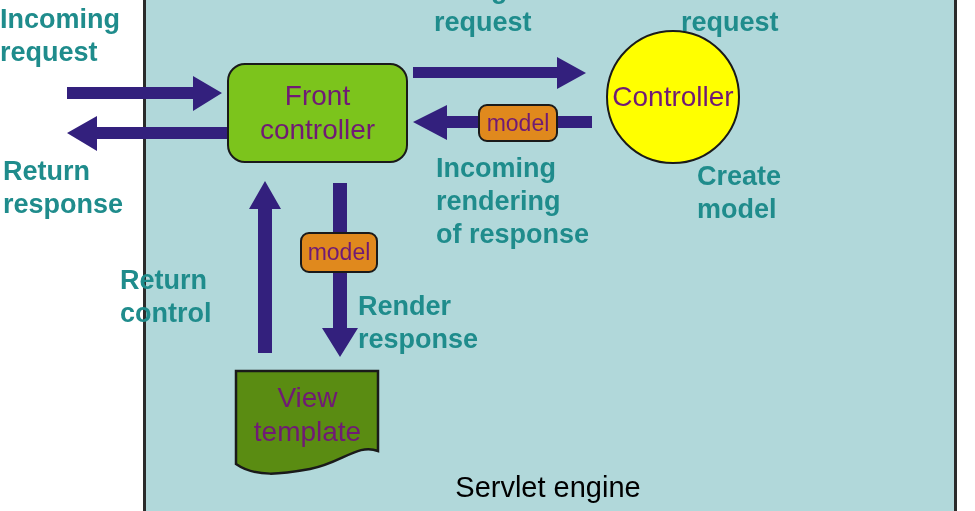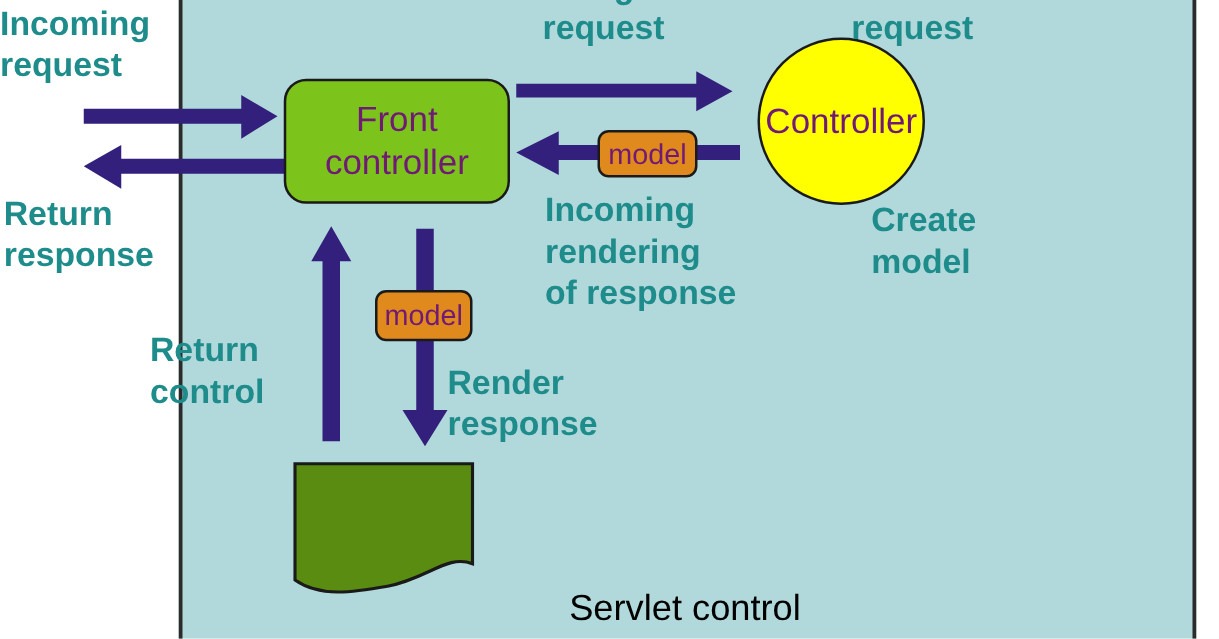--- a/index.html
+++ b/index.html
@@ -93,22 +93,24 @@
   </div>
 
   <div class="abs node model-box model-top">
     <span class="shape-text">model</span>
   </div>
 
   <div class="abs node model-box model-bottom">
     <span class="shape-text">model</span>
   </div>
 
+  <div class="abs shape-text view-template-text">View
+template</div>
 
-  <div class="abs servlet-engine-label">Servlet control</div>
+  <div class="abs servlet-engine-label">Servlet engine</div>
 
   <div class="abs teal incoming-request">Incoming
 request</div>
 
   <div class="abs teal return-response">Return
 response</div>
 
   <div class="abs teal delegate-request">Delegate
 request</div>
 

